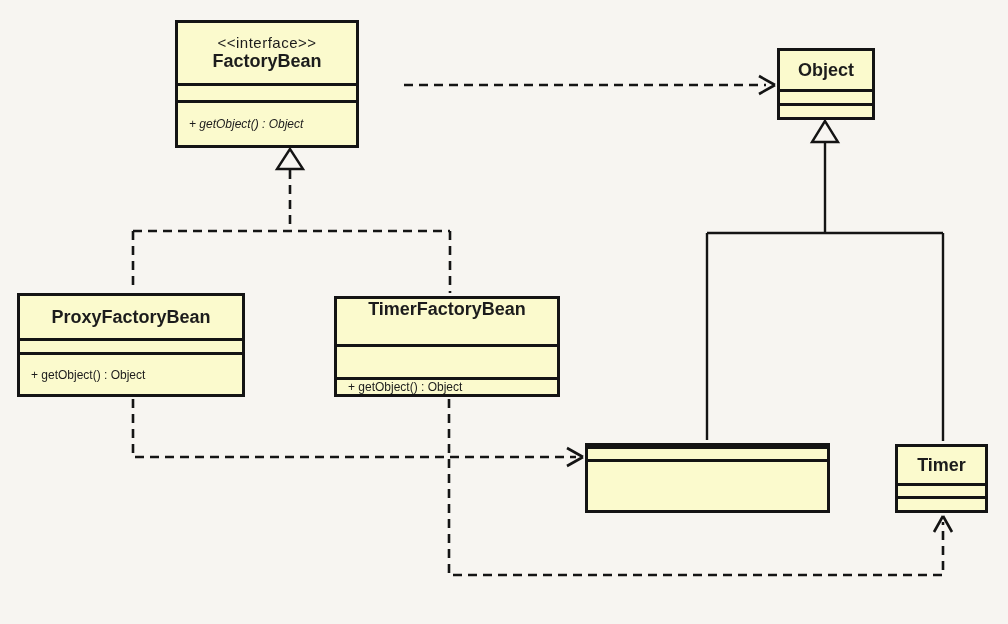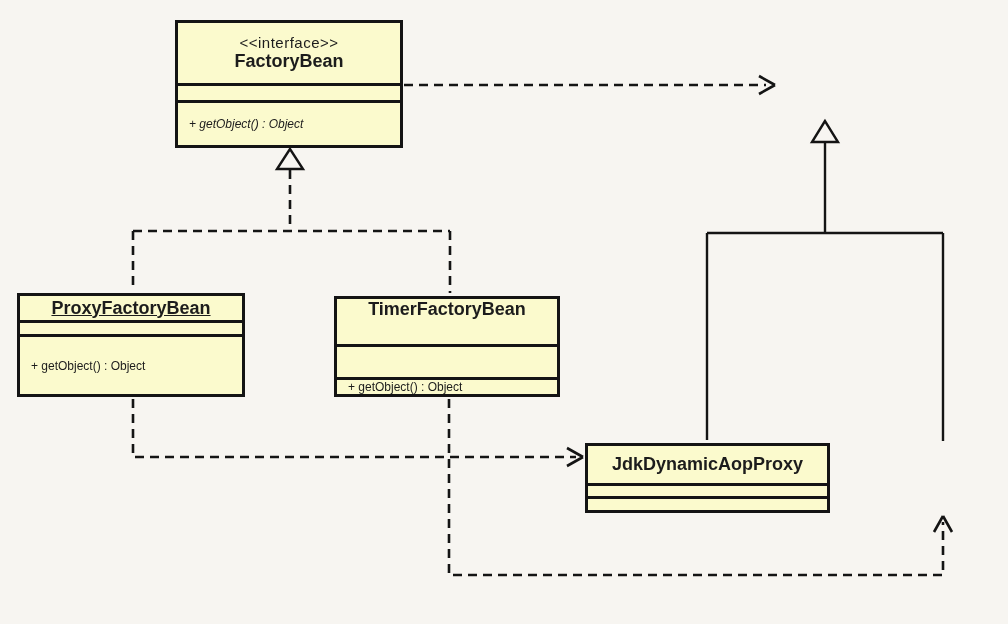--- a/index.html
+++ b/index.html
@@ -43,28 +43,28 @@
   .sec.methods {
     border-top: 3px solid #141414;
     flex: 1;
     display: flex;
     align-items: center;
     padding-left: 11px;
     font-size: 12px;
   }
   .sec.methods.italic { font-style: italic; }
   
-  #box-factorybean        { left: 175px; top:  20px; width: 228px; height: 128px; }
+  #box-factorybean        { left: 175px; top:  20px; width: 184px; height: 128px; }
   #box-factorybean .title { height: 60px; }
   #box-factorybean .attrs { height: 17px; }
   #box-object             { left: 777px; top:  48px; width:  98px; height:  72px; }
   #box-object .title      { height: 38px; }
   #box-object .attrs      { height: 14px; }
   #box-proxyfactorybean        { left:  17px; top: 293px; width: 228px; height: 104px; }
-  #box-proxyfactorybean .title { height: 24px; text-decoration: underline; }
+  #box-proxyfactorybean .title { height: 42px; }
   #box-proxyfactorybean .attrs { height: 14px; }
   #box-timerfactorybean        { left: 334px; top: 296px; width: 226px; height: 101px; gap: 24px; }
   #box-timerfactorybean .title { height: 35px; }
   #box-timerfactorybean .attrs { height: 14px; }
   #box-jdkdynamicaopproxy        { left: 585px; top: 443px; width: 245px; height: 70px; }
   #box-jdkdynamicaopproxy .title { height: 37px; }
   #box-jdkdynamicaopproxy .attrs { height: 13px; }
   #box-timer        { left: 895px; top: 444px; width: 93px; height: 69px; }
   #box-timer .title { height: 36px; }
   #box-timer .attrs { height: 13px; }
@@ -112,20 +112,27 @@
     <div class="sec title">
       <div class="stereotype">&lt;&lt;interface&gt;&gt;</div>
       <div class="cls-name">FactoryBean</div>
     </div>
     <div class="sec attrs"></div>
     <div class="sec methods italic">
       <span>+ getObject() : Object</span>
     </div>
   </div>
 
+  <div class="uml-box" id="box-object">
+    <div class="sec title">
+      <div class="cls-name">Object</div>
+    </div>
+    <div class="sec attrs"></div>
+    <div class="sec methods"></div>
+  </div>
 
   <div class="uml-box" id="box-proxyfactorybean">
     <div class="sec title">
       <div class="cls-name">ProxyFactoryBean</div>
     </div>
     <div class="sec attrs"></div>
     <div class="sec methods">
       <span>+ getObject() : Object</span>
     </div>
   </div>
@@ -134,21 +141,25 @@
     <div class="sec title">
       <div class="cls-name">TimerFactoryBean</div>
     </div>
     <div class="sec attrs"></div>
     <div class="sec methods">
       <span>+ getObject() : Object</span>
     </div>
   </div>
 
   <div class="uml-box" id="box-jdkdynamicaopproxy">
+    <div class="sec attrs"></div>
+    <div class="sec methods"></div>
+  </div>
+
+  <div class="uml-box" id="box-timer">
     <div class="sec title">
-      <div class="cls-name">JdkDynamicAopProxy</div>
+      <div class="cls-name">Timer</div>
     </div>
     <div class="sec attrs"></div>
     <div class="sec methods"></div>
   </div>
 
-
 </div>
 
 </body></html>

